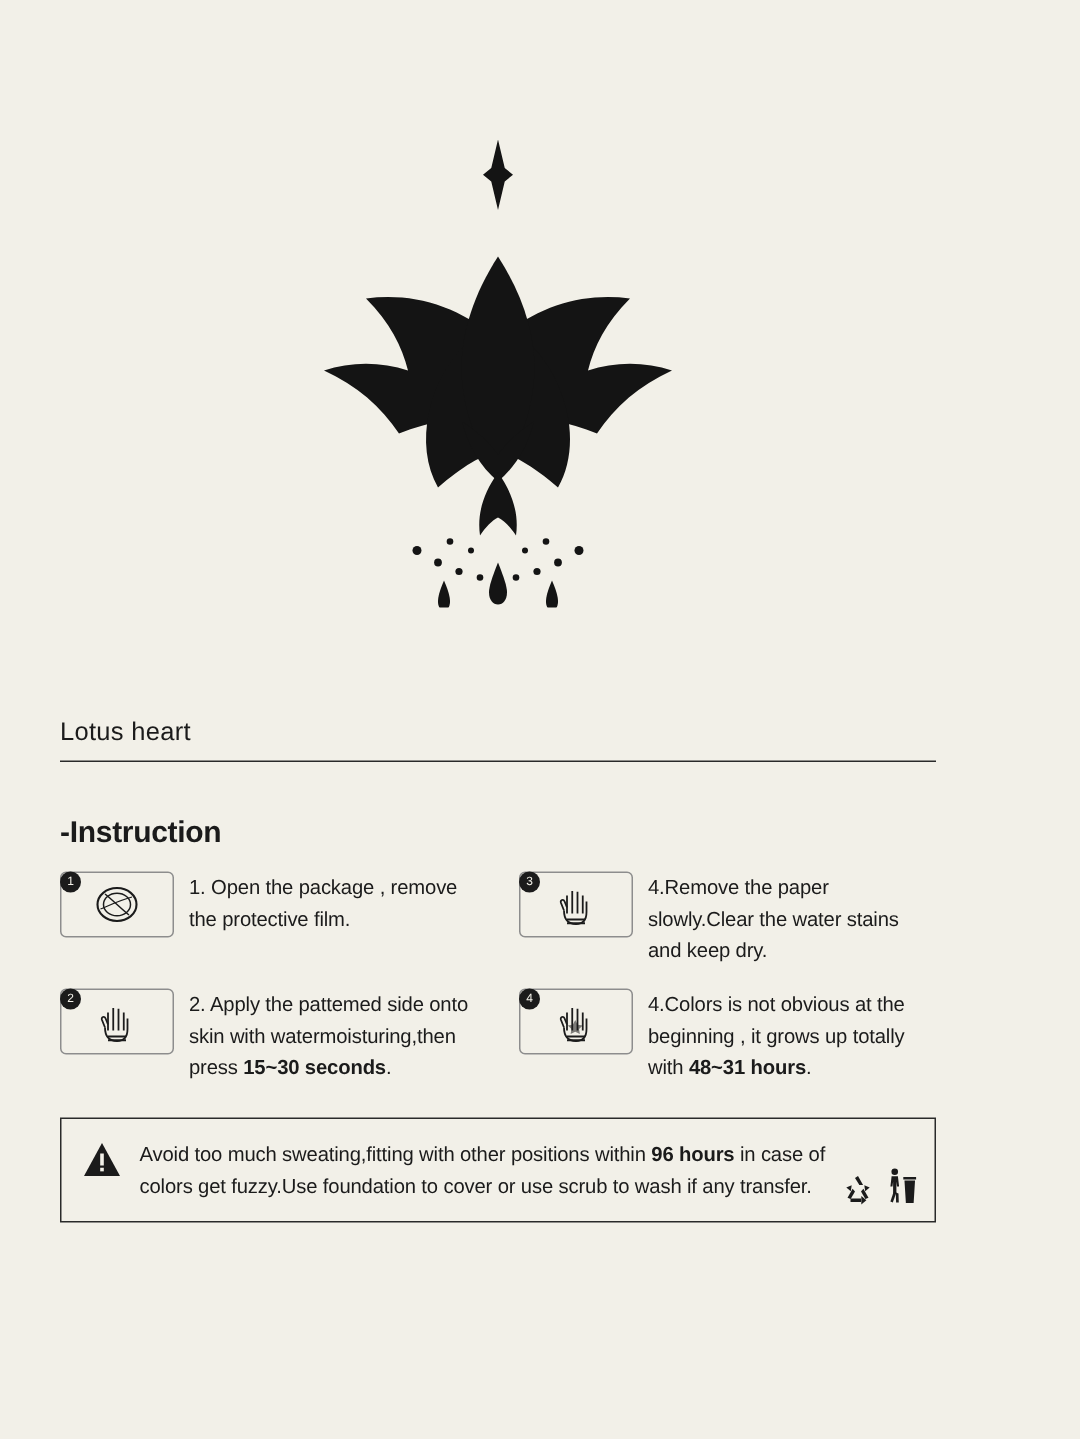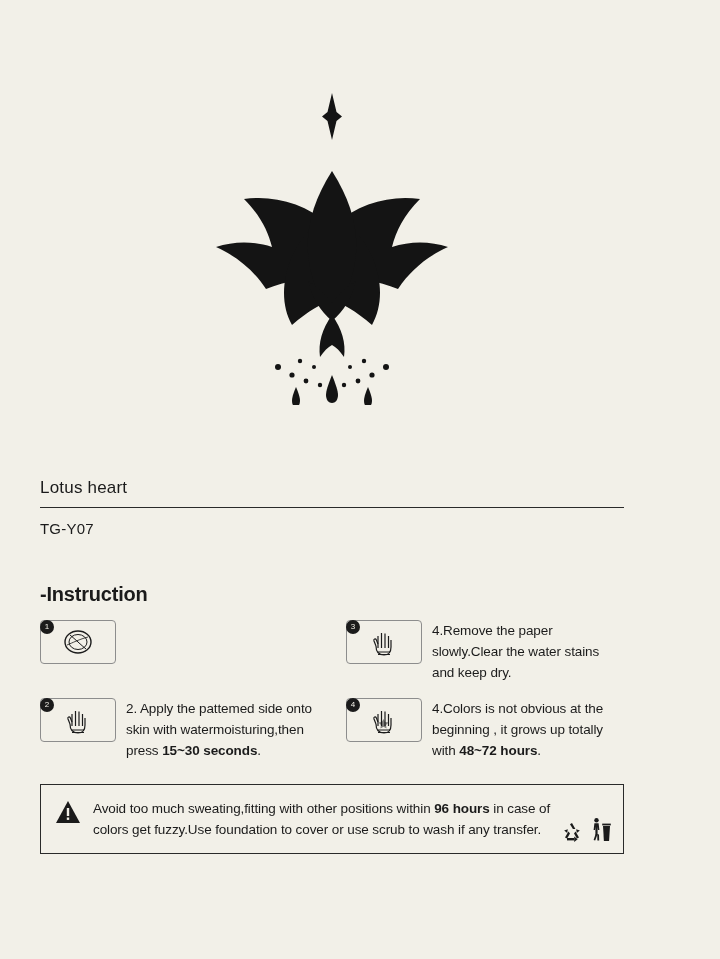--- a/index.html
+++ b/index.html
@@ -181,38 +181,40 @@
         <path d="M186 312 C183 319 182 323 182 326 C182 330 184 332 186 332 C188 332 190 330 190 326 C190 323 189 319 186 312 Z"></path>
 
         <circle cx="150" cy="352" r="5"></circle>
         <circle cx="150" cy="372" r="4"></circle>
       </g>
     </svg>
   </div>
 
   <div class="title-block">
     <div class="product-title">Lotus heart</div>
-    <div class="product-code">TG-Y07</div>
   </div>
 
   <div class="instruction-heading">-Instruction</div>
 
   <div class="steps">
 
     <div class="step">
       <div class="thumb">
         <div class="badge">1</div>
         <div class="thumb-art">
           <svg width="40" height="30" viewBox="0 0 40 30">
             <ellipse cx="20" cy="15" rx="13" ry="11" fill="none" stroke="#1b1b1b" stroke-width="1.4"></ellipse>
             <ellipse cx="20" cy="15" rx="9" ry="7.5" fill="none" stroke="#1b1b1b" stroke-width="1"></ellipse>
             <path d="M12 8 C17 12 23 18 28 22" stroke="#1b1b1b" stroke-width="1" fill="none"></path>
             <path d="M9 18 C14 16 22 12 30 10" stroke="#1b1b1b" stroke-width=".8" fill="none"></path>
           </svg>
         </div>
+      </div>
+      <div class="step-text">
+        <span>1. Open the package , remove the protective film.</span>
       </div>
     </div>
 
     <div class="step">
       <div class="thumb">
         <div class="badge">3</div>
         <div class="thumb-art">
           <svg width="34" height="32" viewBox="0 0 34 32">
             <g fill="none" stroke="#1b1b1b" stroke-width="1.2">
               <path d="M11 22 L11 10 M14.5 22 L14.5 7 M18 22 L18 7.5 M21.5 22 L21.5 10"></path>
@@ -256,21 +258,21 @@
               <path d="M11 22 L11 10 M14.5 22 L14.5 7 M18 22 L18 7.5 M21.5 22 L21.5 10"></path>
               <path d="M9 20 C9 26 12 29 17 29 C22 29 24 26 24 21 L24 14"></path>
               <path d="M9 20 L7 15 C6.3 13 8.5 12 9.4 14 L11 18"></path>
               <path d="M11 26 L23 26 M11 28.5 L23 28.5"></path>
             </g>
             <path d="M16.5 15 l1.6 3.1 3.4 .5 -2.5 2.4 .6 3.4 -3.1-1.6 -3.1 1.6 .6-3.4 -2.5-2.4 3.4-.5 Z" fill="#1b1b1b" opacity=".55"></path>
           </svg>
         </div>
       </div>
       <div class="step-text">
-        <span>4.Colors is not obvious at the beginning , it grows up totally with </span><b>48~72 hours</b><span>.</span>
+        <span>4.Colors is not obvious at the beginning , it grows up totally with </span><b>48~31 hours</b><span>.</span>
       </div>
     </div>
 
   </div>
 
   <div class="warning">
     <div class="warn-icon">
       <svg width="26" height="24" viewBox="0 0 26 24">
         <path d="M13 1 L25 23 L1 23 Z" fill="#1b1b1b"></path>
         <rect x="11.8" y="8" width="2.4" height="8" fill="#f2f0e8"></rect>

